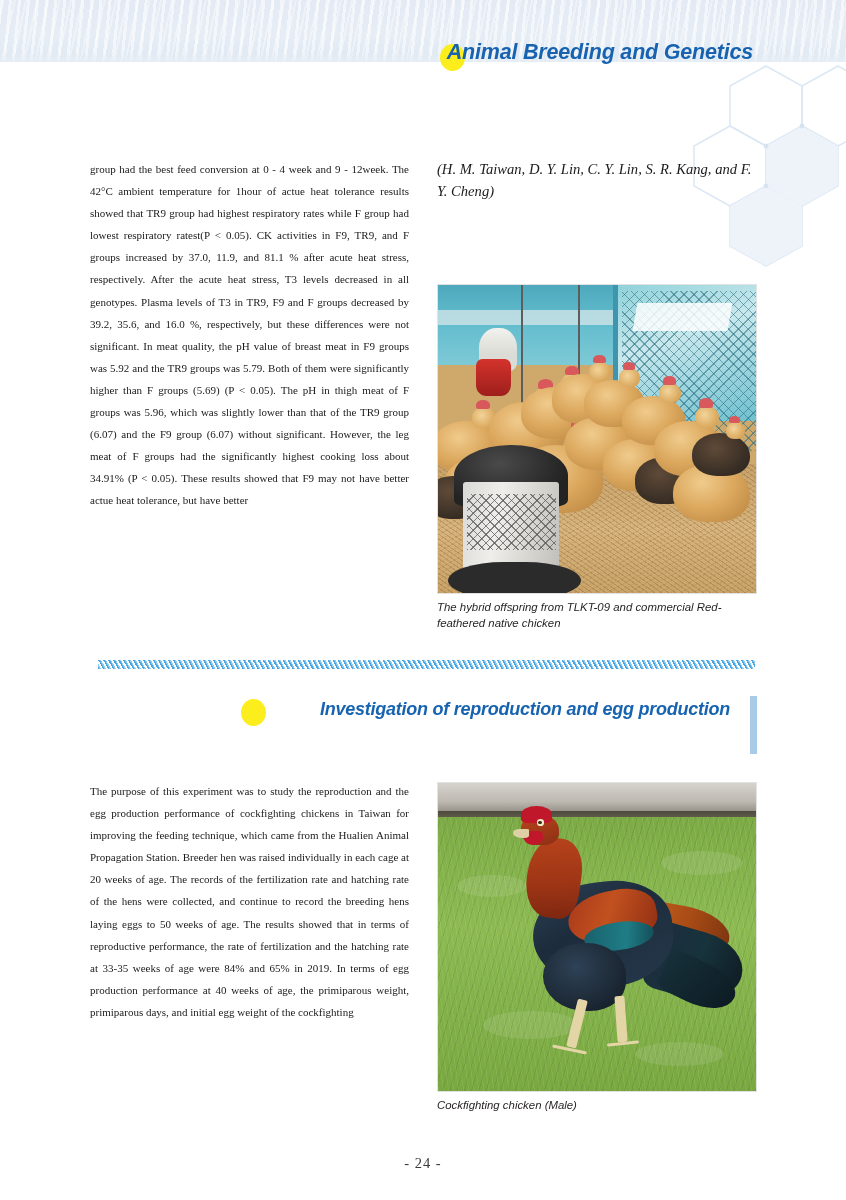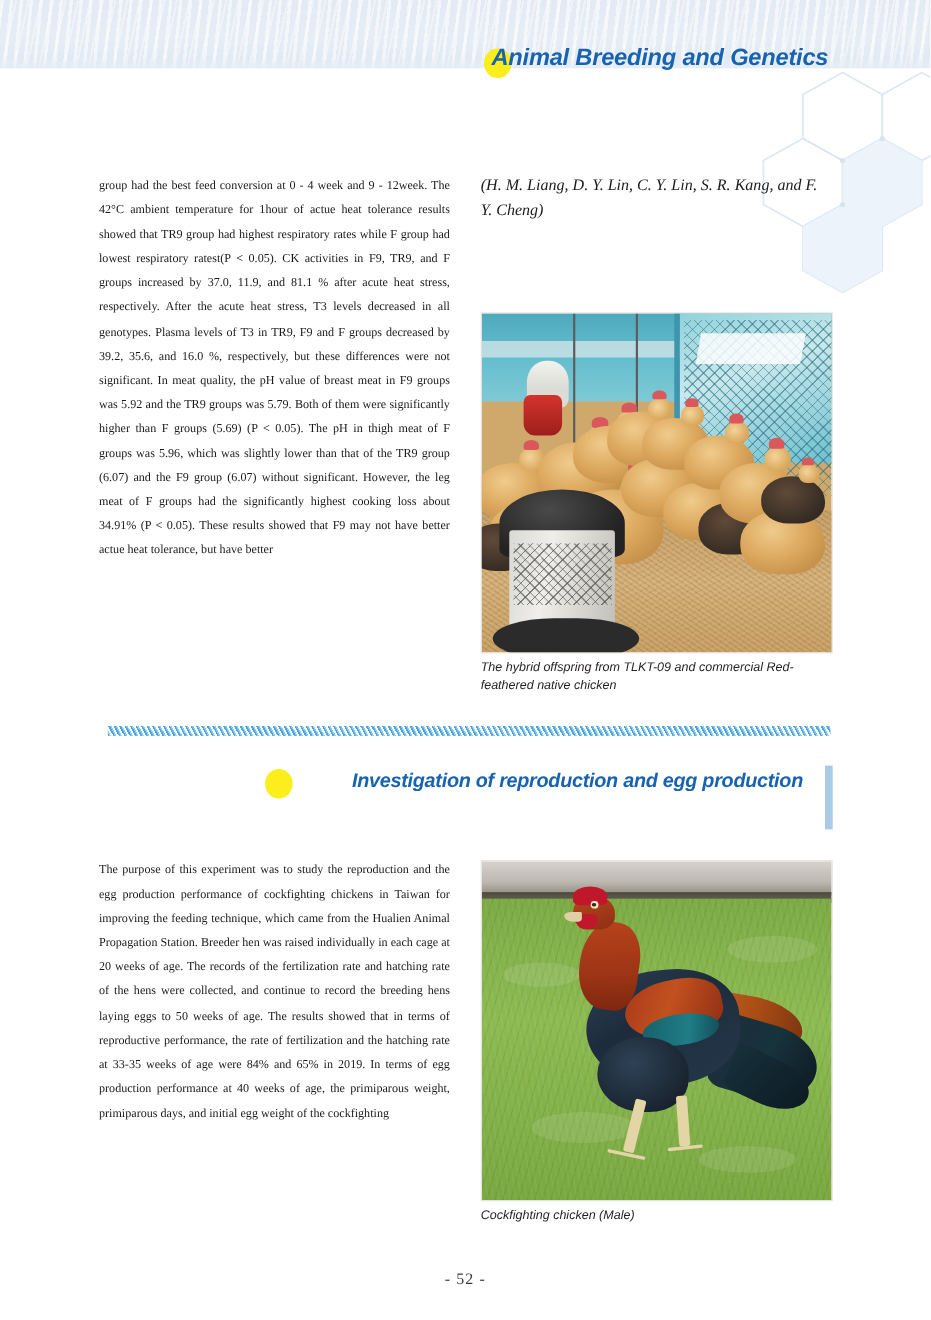--- a/index.html
+++ b/index.html
@@ -351,21 +351,21 @@
     <span class="yellow-dot"></span>
     <span class="header-title">Animal Breeding and Genetics</span>
   </div>
 </div>
 
 <div class="col-left">
   <p class="body-text">group had the best feed conversion at 0 - 4 week and 9 - 12week. The 42°C ambient temperature for 1hour of actue heat tolerance results showed that TR9 group had highest respiratory rates while F group had lowest respiratory ratest(P &lt; 0.05). CK activities in F9, TR9, and F groups increased by 37.0, 11.9, and 81.1 % after acute heat stress, respectively. After the acute heat stress, T3 levels decreased in all genotypes. Plasma levels of T3 in TR9, F9 and F groups decreased by 39.2, 35.6, and 16.0 %, respectively, but these differences were not significant. In meat quality, the pH value of breast meat in F9 groups was 5.92 and the TR9 groups was 5.79. Both of them were significantly higher than F groups (5.69) (P &lt; 0.05). The pH in thigh meat of F groups was 5.96, which was slightly lower than that of the TR9 group (6.07) and the F9 group (6.07) without significant. However, the leg meat of F groups had the significantly highest cooking loss about 34.91% (P &lt; 0.05). These results showed that F9 may not have better actue heat tolerance, but have better</p>
 </div>
 
 <div class="col-right">
-  <p class="attrib">(H. M. Liang, D. Y. Lin, C. Y. Lin, S. R. Kang, and F. Y. Cheng)</p>
+  <p class="attrib">(H. M. Taiwan, D. Y. Lin, C. Y. Lin, S. R. Kang, and F. Y. Cheng)</p>
 </div>
 
 <div class="figure" style="left:437px; top:284px;">
   <div class="photo">
     <div class="ph1-bg"></div>
     <div class="ph1-wall-top"></div>
     <div class="ph1-wall-strip"></div>
     <div class="ph1-window"></div>
     <div class="ph1-mesh"></div>
     <div class="ph1-mesh-glare"></div>
@@ -438,13 +438,13 @@
     <div class="r-beak"></div>
     <div class="r-eye"></div>
     <div class="r-leg" style="left:42%; top:70%; width:3.2%; height:16%; transform:rotate(14deg);"></div>
     <div class="r-leg" style="left:56%; top:69%; width:3.2%; height:15%; transform:rotate(-4deg);"></div>
     <div class="r-foot" style="left:36%; top:86%; width:11%; transform:rotate(12deg);"></div>
     <div class="r-foot" style="left:53%; top:84%; width:10%; transform:rotate(-6deg);"></div>
   </div>
   <div class="caption">Cockfighting chicken (Male)</div>
 </div>
 
-<div class="page-number">- 52 -</div>
+<div class="page-number">- 24 -</div>
 
 </body></html>

